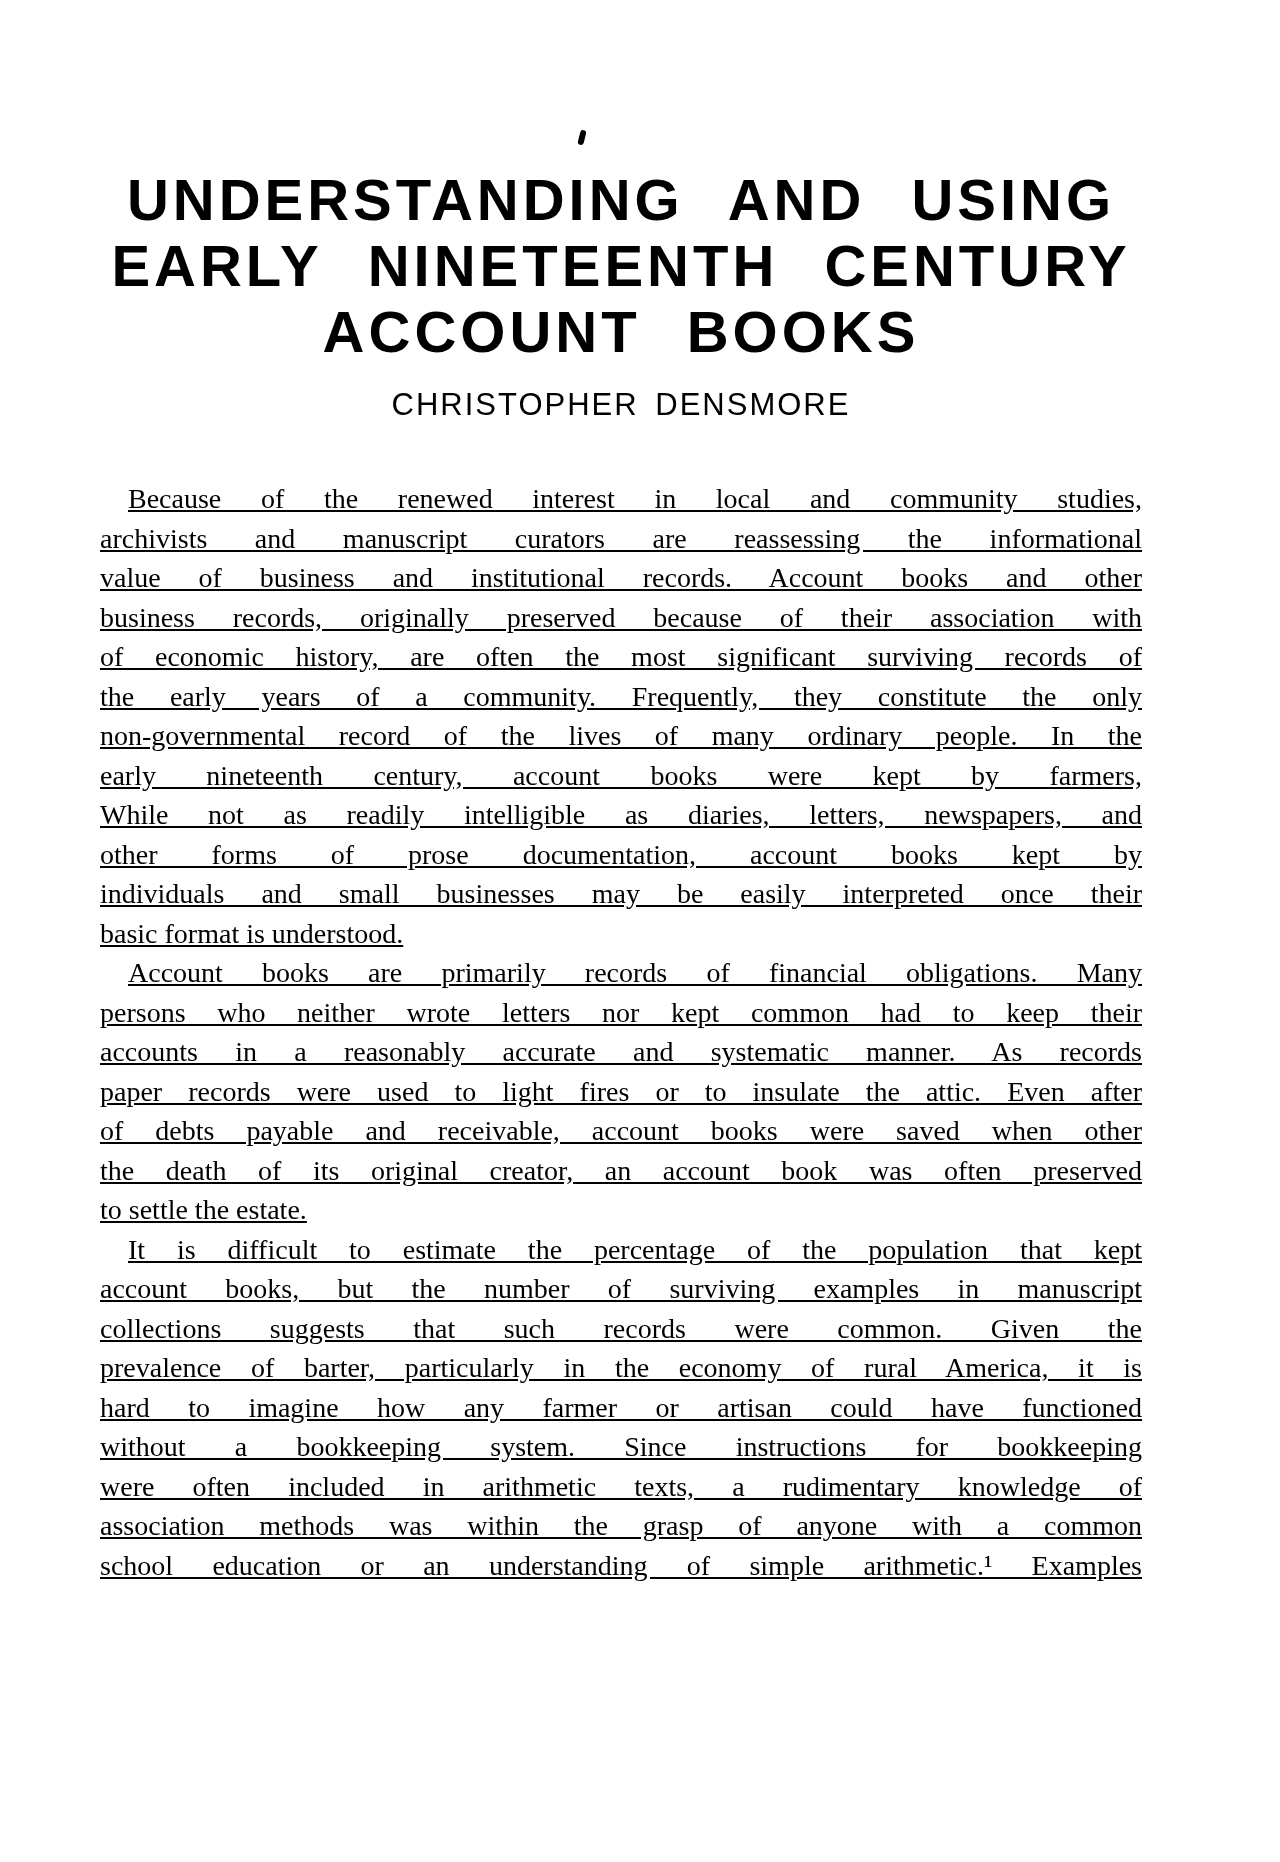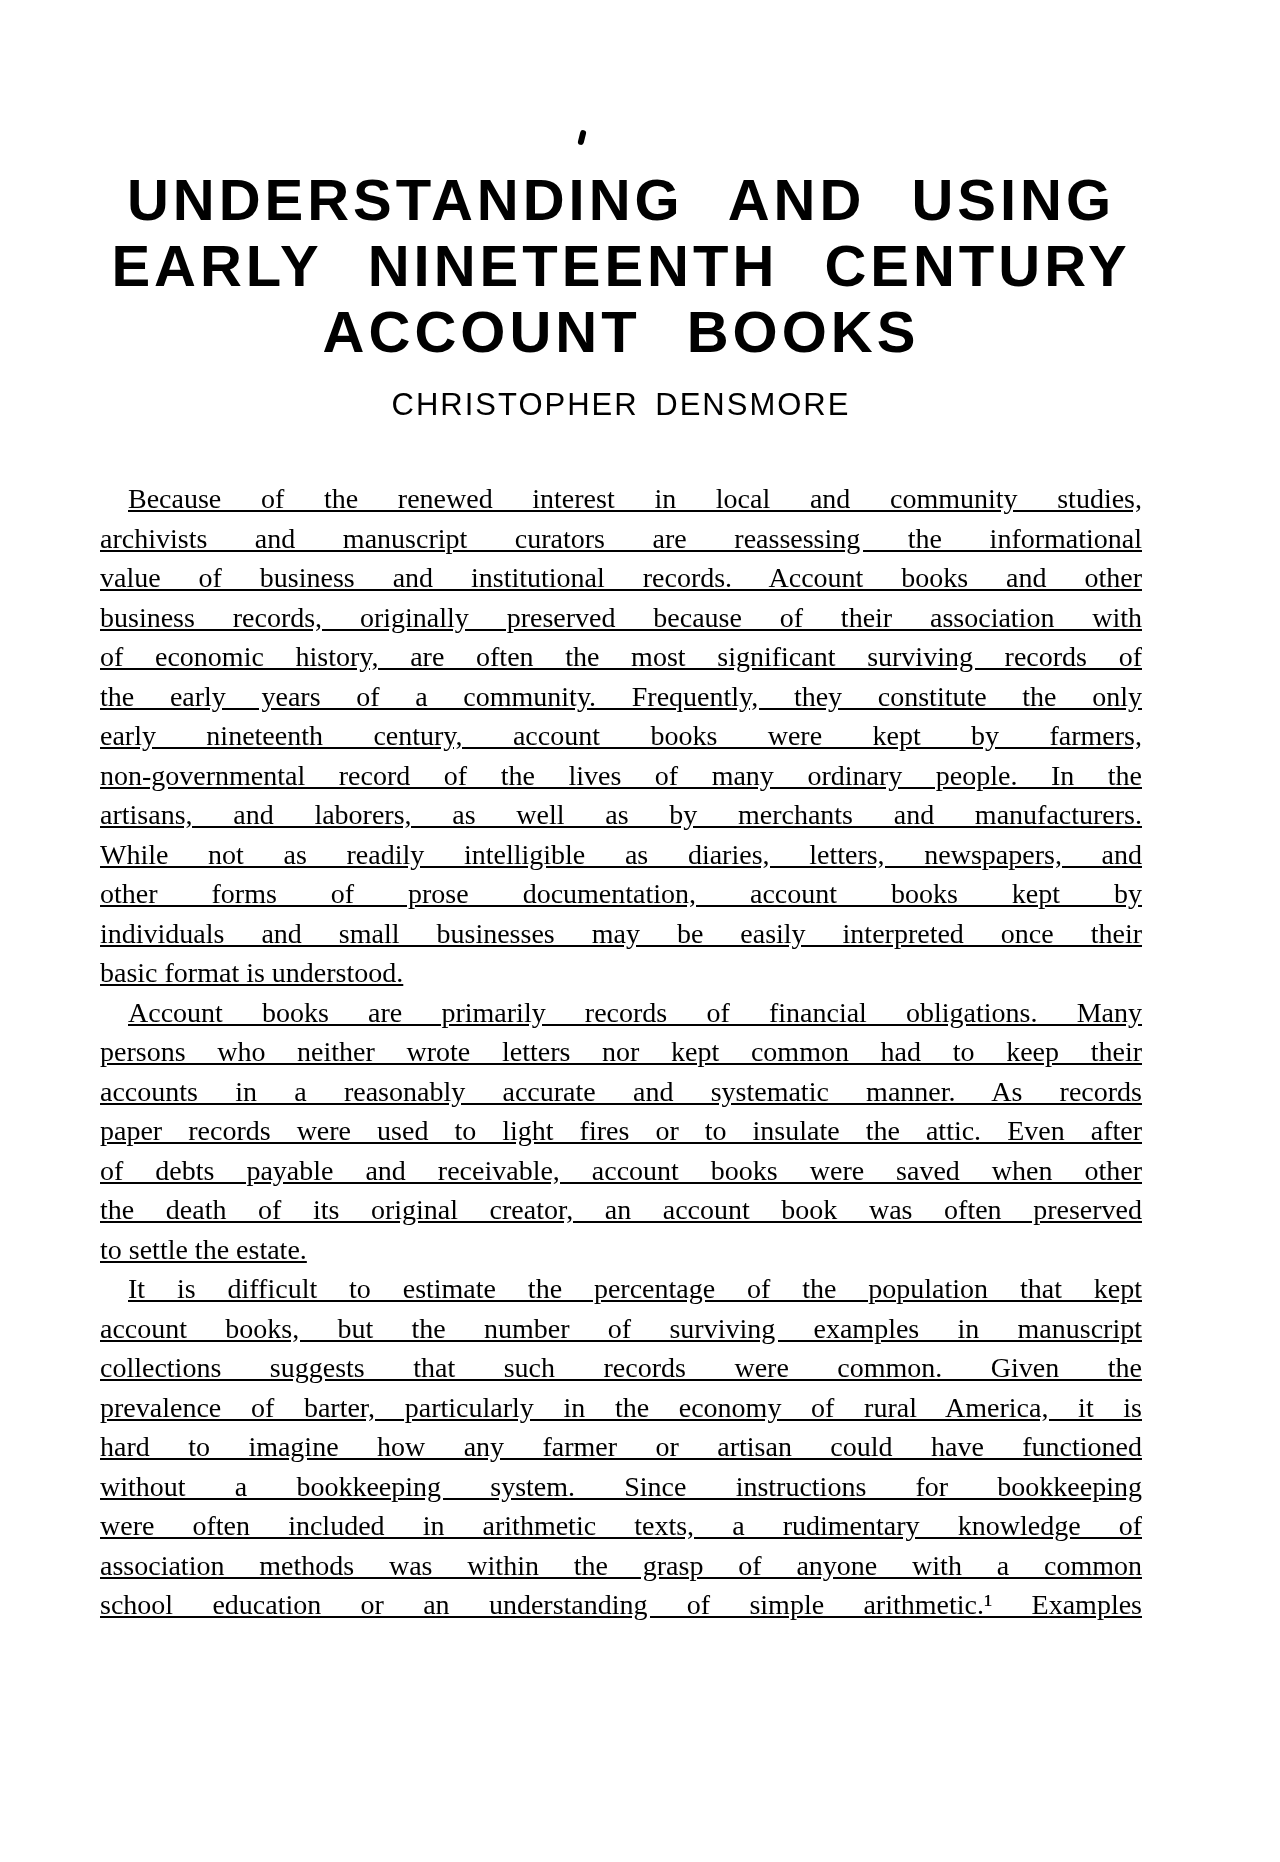--- a/index.html
+++ b/index.html
@@ -78,23 +78,22 @@
 
   <div class="byline">CHRISTOPHER DENSMORE</div>
 
   <div class="bodytext">
       <div class="line indent">Because of the renewed interest in local and community studies,</div>
       <div class="line">archivists and manuscript curators are reassessing the informational</div>
       <div class="line">value of business and institutional records. Account books and other</div>
       <div class="line">business records, originally preserved because of their association with</div>
       <div class="line">of economic history, are often the most significant surviving records of</div>
       <div class="line">the early years of a community. Frequently, they constitute the only</div>
+      <div class="line">non-governmental record of the lives of many ordinary people. In the</div>
       <div class="line">early nineteenth century, account books were kept by farmers,</div>
-      <div class="line">non-governmental record of the lives of many ordinary people. In the</div>
-      <div class="line">artisans, and laborers, as well as by merchants and manufacturers.</div>
       <div class="line">While not as readily intelligible as diaries, letters, newspapers, and</div>
       <div class="line">other forms of prose documentation, account books kept by</div>
       <div class="line">individuals and small businesses may be easily interpreted once their</div>
       <div class="line endline">basic format is understood.</div>
       <div class="line indent">Account books are primarily records of financial obligations. Many</div>
       <div class="line">persons who neither wrote letters nor kept common had to keep their</div>
       <div class="line">accounts in a reasonably accurate and systematic manner. As records</div>
       <div class="line">paper records were used to light fires or to insulate the attic. Even after</div>
       <div class="line">of debts payable and receivable, account books were saved when other</div>
       <div class="line">the death of its original creator, an account book was often preserved</div>

